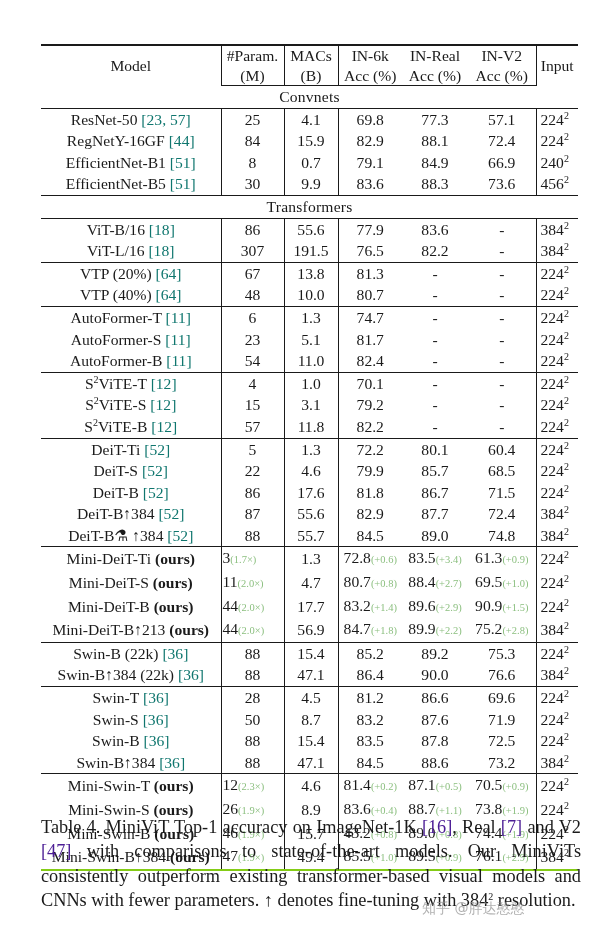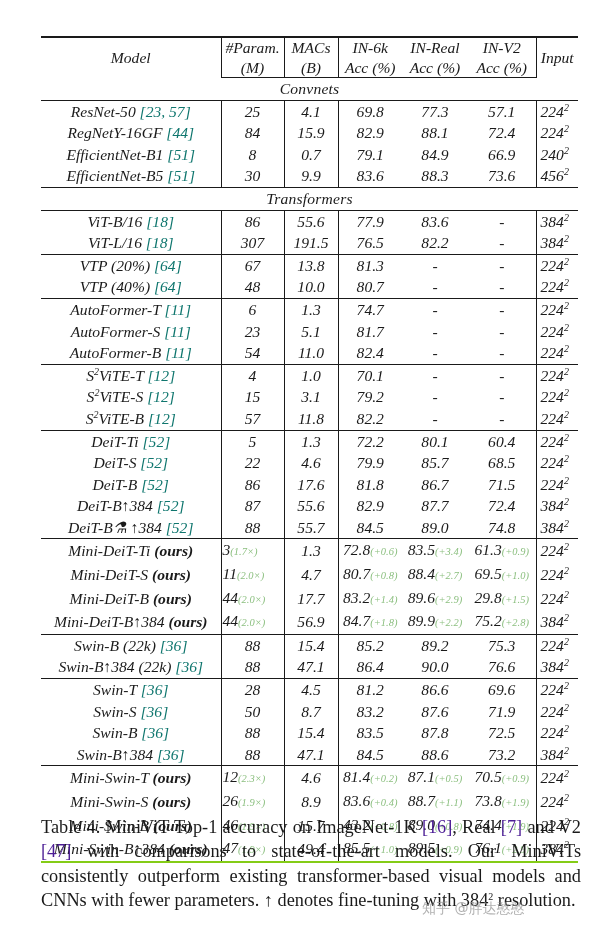--- a/index.html
+++ b/index.html
@@ -1,18 +1,18 @@
 <!DOCTYPE html>
 <html><head>
 <meta charset="utf-8">
 <style>
   html, body { margin:0; padding:0; background:#ffffff; }
   body { width:600px; height:941px; position:relative; overflow:hidden;
          font-family:"Liberation Serif","DejaVu Serif",serif; color:#1a1a1a; }
-  .tbl-wrap { position:absolute; left:41px; top:36px; width:537px;font-style:italic; }
+  .tbl-wrap { position:absolute; left:41px; top:44px; width:537px; }
   table { border-collapse:collapse; width:537px; font-size:15.6px; table-layout:fixed; }
   td, th { padding:0; text-align:center; white-space:nowrap; font-weight:normal; line-height:21.6px; height:21.6px; }
   thead th { line-height:19.5px; height:19.5px; }
   tr.top-rule > * { border-top:2px solid #1a1a1a; }
   tr.head-bottom > * { border-bottom:1.4px solid #1a1a1a; }
   tr.sep > * { border-top:1.4px solid #1a1a1a; }
   tr.bottom-rule > * { border-bottom:2px solid #84cc16; }
   .c-model { width:180px; }
   .c-param { width:63px; }
   .c-macs { width:54px; }
@@ -261,25 +261,25 @@
           <td><span>88.4</span><span class="ann">(+2.7)</span></td>
           <td class="vr"><span>69.5</span><span class="ann">(+1.0)</span></td>
           <td class="input-cell"><span>224</span><sup>2</sup></td>
         </tr>
         <tr class="">
           <td class="vr"><span>Mini-DeiT-B </span><span class="bold">(ours)</span></td>
           <td class="vr num-left"><span>44</span><span class="ann">(2.0×)</span></td>
           <td class="vr"><span>17.7</span></td>
           <td><span>83.2</span><span class="ann">(+1.4)</span></td>
           <td><span>89.6</span><span class="ann">(+2.9)</span></td>
-          <td class="vr"><span>29.8</span><span class="ann">(+1.5)</span></td>
-          <td class="input-cell"><span>224</span><sup>2</sup></td>
-        </tr>
-        <tr class="">
-          <td class="vr"><span>Mini-DeiT-B↑384 </span><span class="bold">(ours)</span></td>
+          <td class="vr"><span>90.9</span><span class="ann">(+1.5)</span></td>
+          <td class="input-cell"><span>224</span><sup>2</sup></td>
+        </tr>
+        <tr class="">
+          <td class="vr"><span>Mini-DeiT-B↑213 </span><span class="bold">(ours)</span></td>
           <td class="vr num-left"><span>44</span><span class="ann">(2.0×)</span></td>
           <td class="vr"><span>56.9</span></td>
           <td><span>84.7</span><span class="ann">(+1.8)</span></td>
           <td><span>89.9</span><span class="ann">(+2.2)</span></td>
           <td class="vr"><span>75.2</span><span class="ann">(+2.8)</span></td>
           <td class="input-cell"><span>384</span><sup>2</sup></td>
         </tr>
         <tr class="sep">
           <td class="vr"><span>Swin-B (22k) </span><span class="cite">[36]</span></td>
           <td class="vr"><span>88</span></td>

